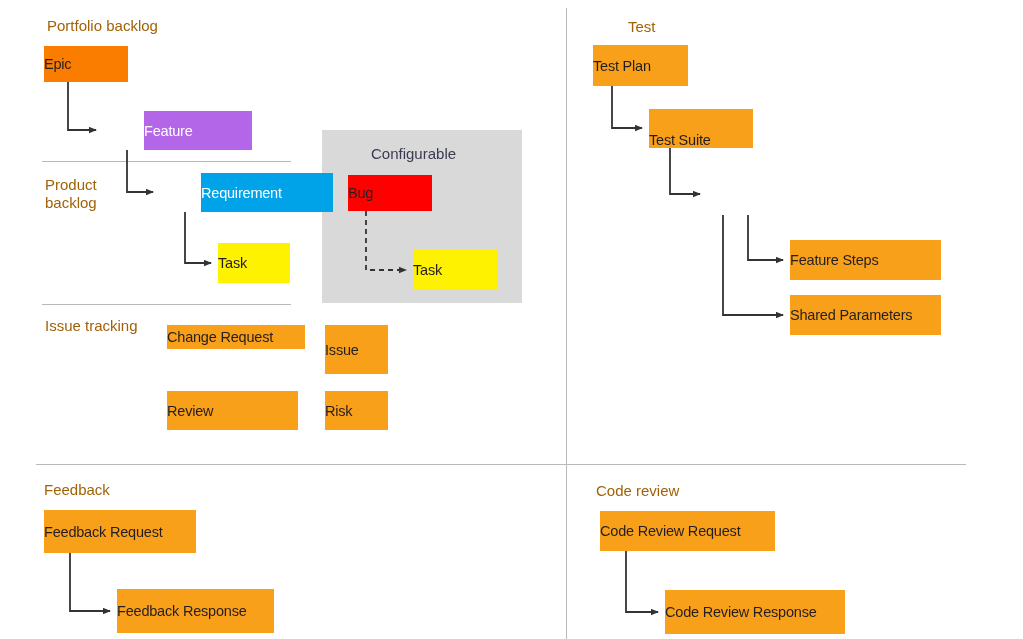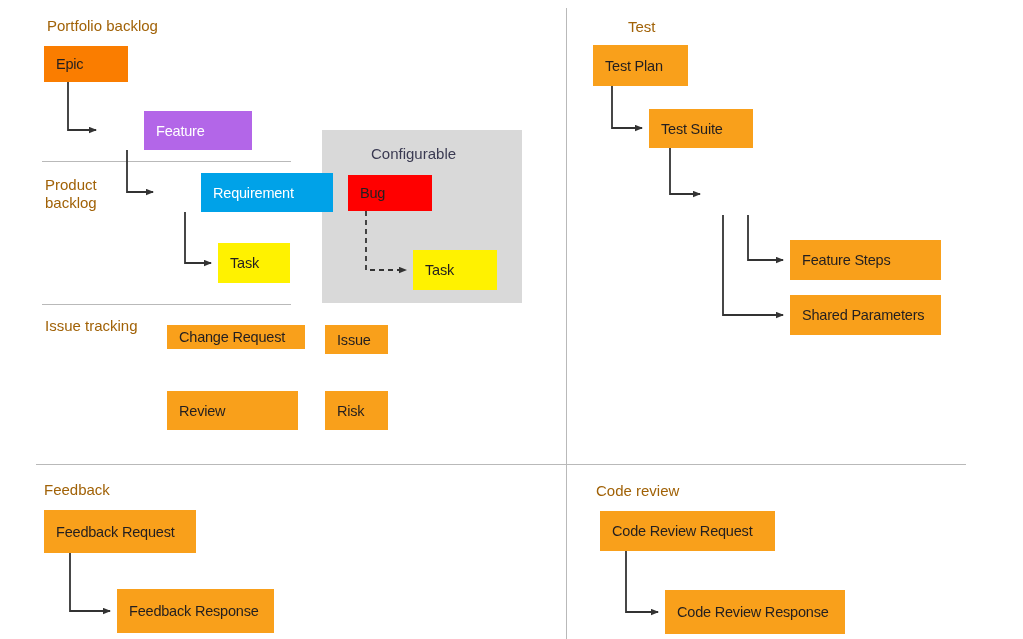--- a/index.html
+++ b/index.html
@@ -32,21 +32,20 @@
     font-size: 15px;
     line-height: 18px;
     white-space: pre-line;
     letter-spacing: 0px;
   }
   .node {
     position: absolute;
     display: flex;
     align-items: center;
     box-sizing: border-box;
-    padding-left: 12px;
     font-size: 14.5px;
     color: #231f20;
     letter-spacing: -0.2px;
   }
   .node.light-text { color: #ffffff; margin-left: 41px; }
   .panel {
     position: absolute;
     background: #d9d9d9;
   }
   .panel-title {
@@ -134,37 +133,37 @@
   </div>
 
   <div class="node" style="left:413px; top:250px; width:84px; height:40px; background:#FFF200;">
     <span>Task</span>
   </div>
 
   <div class="node" style="left:167px; top:325px; width:138px; height:24px; background:#F9A01B;">
     <span>Change Request</span>
   </div>
 
-  <div class="node" style="left:325px; top:325px; width:63px; height:29px; background:#F9A01B;">
+  <div class="node" style="left:325px; top:325px; width:63px; height:49px; background:#F9A01B;">
     <span>Issue</span>
   </div>
 
   <div class="node" style="left:167px; top:391px; width:131px; height:39px; background:#F9A01B;">
     <span>Review</span>
   </div>
 
   <div class="node" style="left:325px; top:391px; width:63px; height:39px; background:#F9A01B;">
     <span>Risk</span>
   </div>
 
   <div class="node" style="left:593px; top:45px; width:95px; height:41px; background:#F9A01B;">
     <span>Test Plan</span>
   </div>
 
-  <div class="node" style="left:649px; top:109px; width:104px; height:39px; background:#F9A01B;">
+  <div class="node" style="left:649px; top:109px; width:104px; height:39px; background:#F9A01B;align-items:flex-end;">
     <span>Test Suite</span>
   </div>
 
 
   <div class="node" style="left:790px; top:240px; width:151px; height:40px; background:#F9A01B;">
     <span>Feature Steps</span>
   </div>
 
   <div class="node" style="left:790px; top:295px; width:151px; height:40px; background:#F9A01B;">
     <span>Shared Parameters</span>

